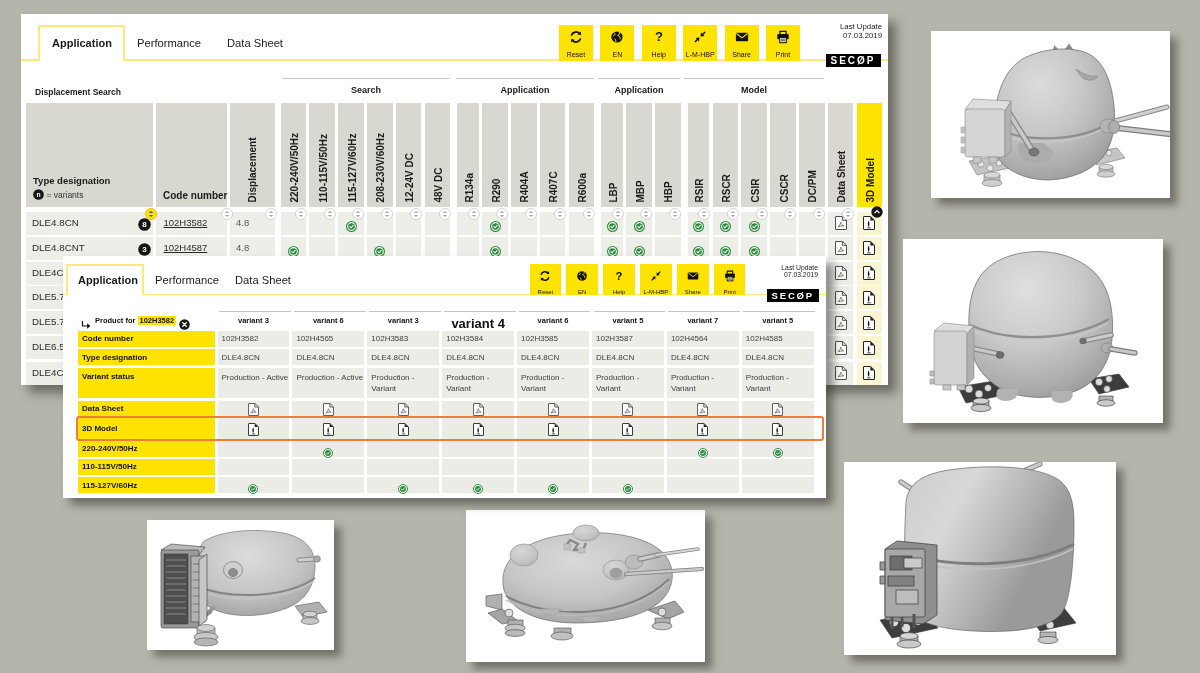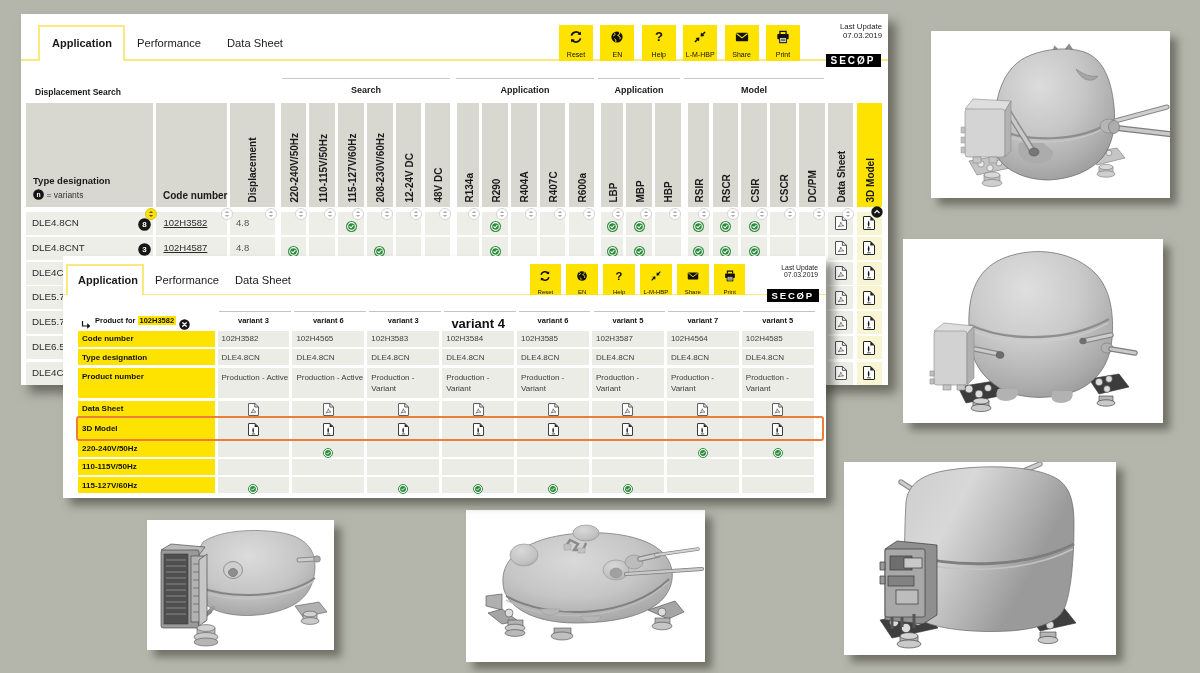--- a/index.html
+++ b/index.html
@@ -714,21 +714,21 @@
 <div style="position:absolute;left:446.20000000000005px;top:352.5px;white-space:nowrap;z-index:11;font-size:8px;color:#3c3c3c">DLE4.8CN</div>
 <div style="position:absolute;left:517.1px;top:349px;width:71.9px;height:16px;z-index:11;background:#ecece7;"></div>
 <div style="position:absolute;left:521.1px;top:352.5px;white-space:nowrap;z-index:11;font-size:8px;color:#3c3c3c">DLE4.8CN</div>
 <div style="position:absolute;left:592.0px;top:349px;width:71.9px;height:16px;z-index:11;background:#ecece7;"></div>
 <div style="position:absolute;left:596.0px;top:352.5px;white-space:nowrap;z-index:11;font-size:8px;color:#3c3c3c">DLE4.8CN</div>
 <div style="position:absolute;left:666.9000000000001px;top:349px;width:71.9px;height:16px;z-index:11;background:#ecece7;"></div>
 <div style="position:absolute;left:670.9000000000001px;top:352.5px;white-space:nowrap;z-index:11;font-size:8px;color:#3c3c3c">DLE4.8CN</div>
 <div style="position:absolute;left:741.8000000000001px;top:349px;width:71.9px;height:16px;z-index:11;background:#ecece7;"></div>
 <div style="position:absolute;left:745.8000000000001px;top:352.5px;white-space:nowrap;z-index:11;font-size:8px;color:#3c3c3c">DLE4.8CN</div>
 <div style="position:absolute;left:78px;top:367.5px;width:137px;height:30px;z-index:11;background:#ffe300;"></div>
-<div style="position:absolute;left:82px;top:371.5px;white-space:nowrap;z-index:11;font-size:8px;color:#111"><b>Product number</b></div>
+<div style="position:absolute;left:82px;top:371.5px;white-space:nowrap;z-index:11;font-size:8px;color:#111"><b>Variant status</b></div>
 <div style="position:absolute;left:217.5px;top:367.5px;width:71.9px;height:30px;z-index:11;background:#ecece7;"></div>
 <div style="position:absolute;left:221.5px;top:371.5px;white-space:nowrap;z-index:11;font-size:8px;color:#3c3c3c;line-height:11px">Production - Active</div>
 <div style="position:absolute;left:292.4px;top:367.5px;width:71.9px;height:30px;z-index:11;background:#ecece7;"></div>
 <div style="position:absolute;left:296.4px;top:371.5px;white-space:nowrap;z-index:11;font-size:8px;color:#3c3c3c;line-height:11px">Production - Active</div>
 <div style="position:absolute;left:367.3px;top:367.5px;width:71.9px;height:30px;z-index:11;background:#ecece7;"></div>
 <div style="position:absolute;left:371.3px;top:371.5px;white-space:nowrap;z-index:11;font-size:8px;color:#3c3c3c;line-height:11px">Production -<br>Variant</div>
 <div style="position:absolute;left:442.20000000000005px;top:367.5px;width:71.9px;height:30px;z-index:11;background:#ecece7;"></div>
 <div style="position:absolute;left:446.20000000000005px;top:371.5px;white-space:nowrap;z-index:11;font-size:8px;color:#3c3c3c;line-height:11px">Production -<br>Variant</div>
 <div style="position:absolute;left:517.1px;top:367.5px;width:71.9px;height:30px;z-index:11;background:#ecece7;"></div>
 <div style="position:absolute;left:521.1px;top:371.5px;white-space:nowrap;z-index:11;font-size:8px;color:#3c3c3c;line-height:11px">Production -<br>Variant</div>

